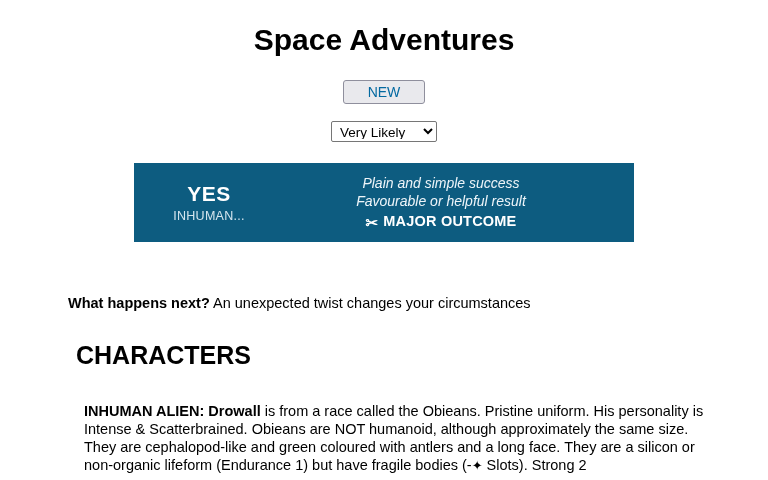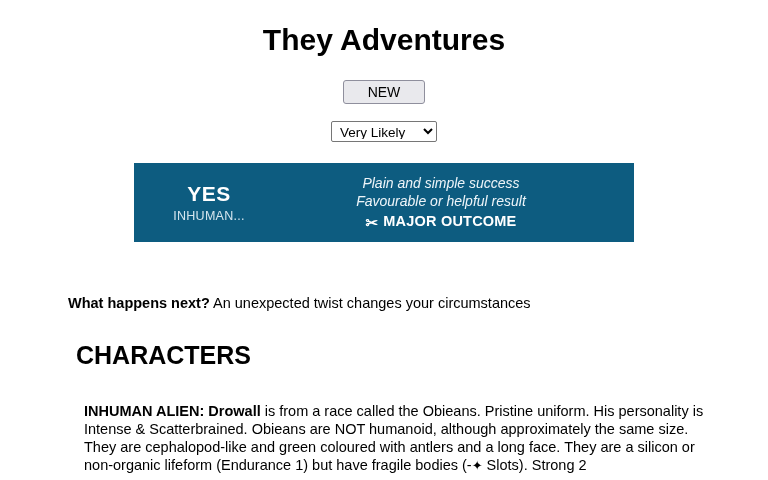--- a/index.html
+++ b/index.html
@@ -41,21 +41,21 @@
     margin-top: 22px;
   }
   .new-button {
     font-family: "Liberation Sans", sans-serif;
     font-size: 14px;
     line-height: 1;
     padding: 4px 24px;
     background: #e9e9ed;
     border: 1px solid #8f8f9d;
     border-radius: 3px;
-    color: #000000;
+    color: #0369a1;
     cursor: pointer;
   }
 
   
   .select-row {
     text-align: center;
     margin-top: 17px;
   }
   .likelihood-select {
     font-family: "Liberation Sans", sans-serif;
@@ -184,21 +184,21 @@
   }
   .star-glyph {
     font-size: 13px;
   }
 </style>
 </head>
 <body>
 
 <div class="page">
 
-  <h1 class="title">They Adventures</h1>
+  <h1 class="title">Space Adventures</h1>
 
   <div class="new-row">
     <button class="new-button" type="button">NEW</button>
   </div>
 
   <div class="select-row">
     <select class="likelihood-select">
       <option>Very Likely</option>
     </select>
   </div>

